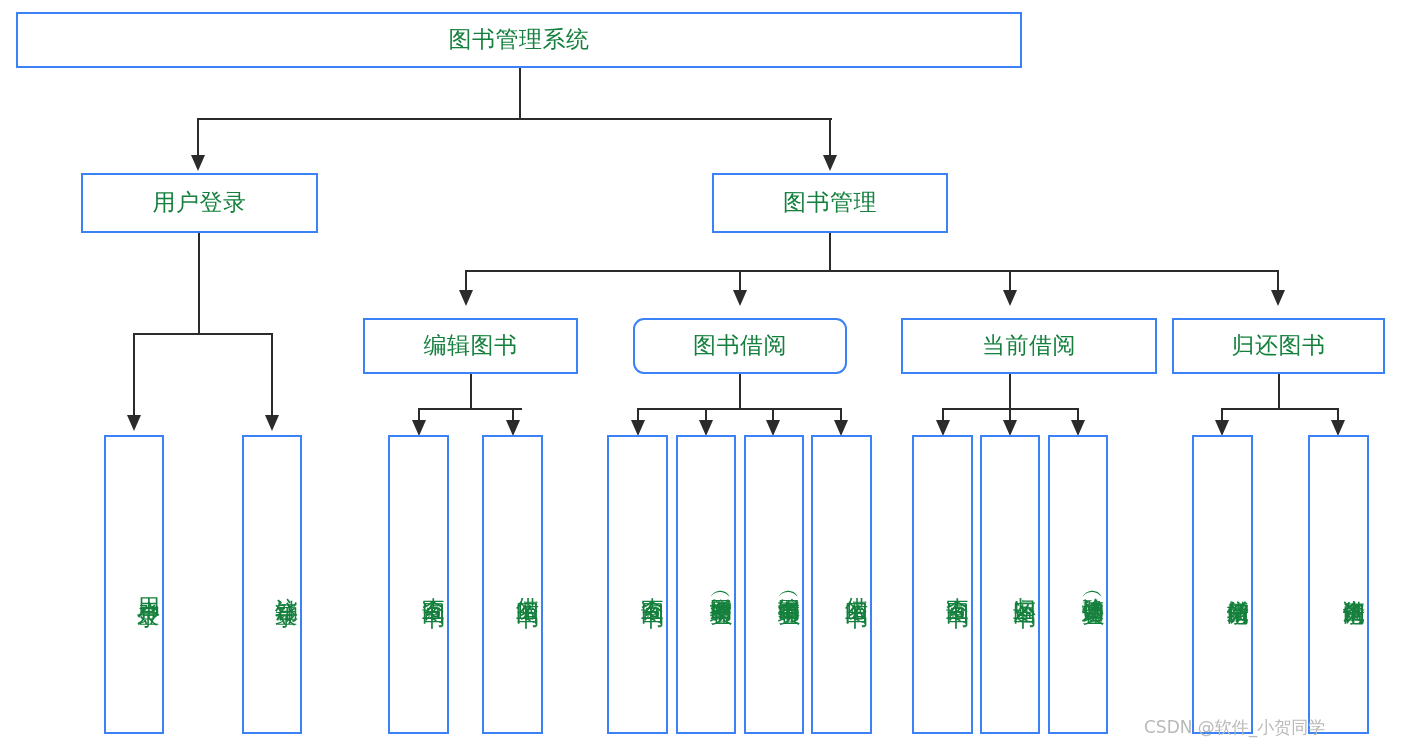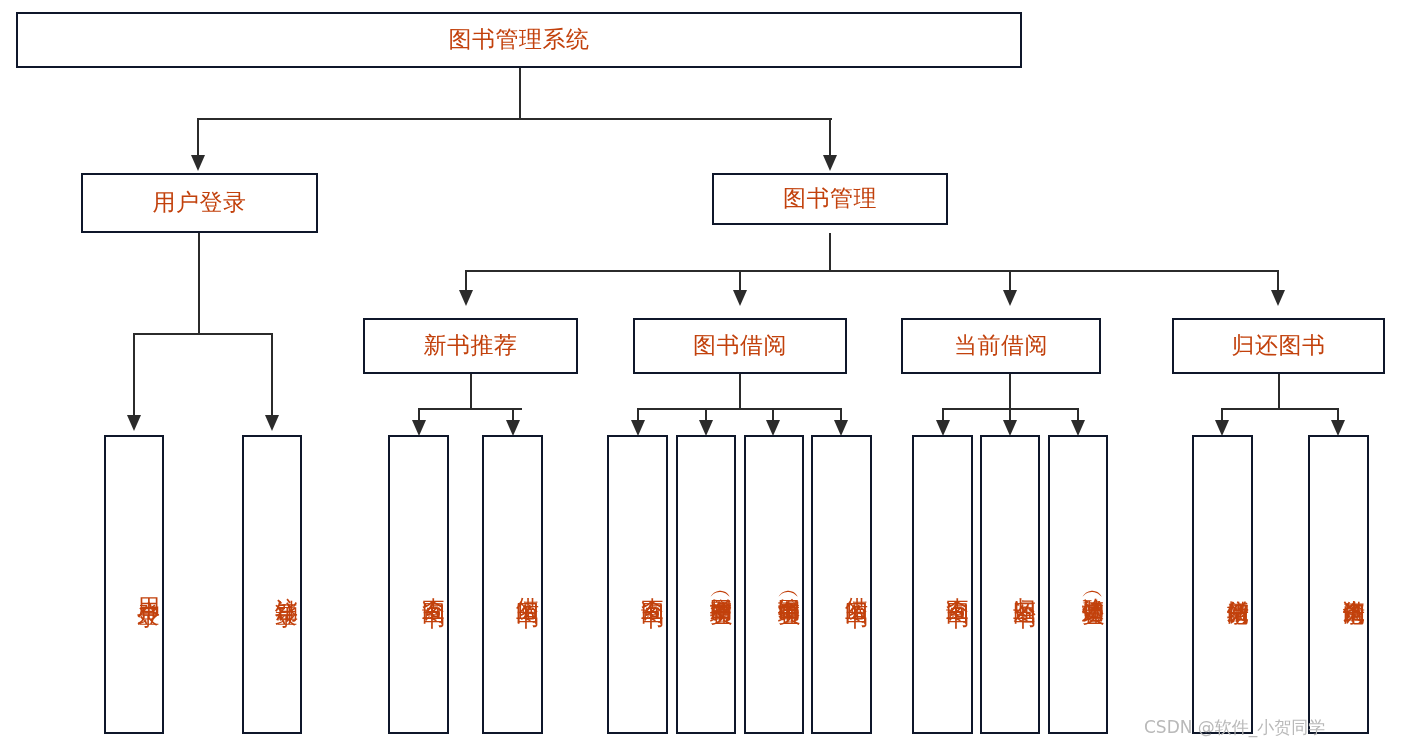--- a/index.html
+++ b/index.html
@@ -16,26 +16,26 @@
     width: 1405px;
     height: 747px;
     background: #ffffff;
     overflow: hidden;
   }
 
   
   .node {
     position: absolute;
     box-sizing: border-box;
-    border: 2px solid #0f172a;
+    border: 2px solid #3b82f6;
     background: #ffffff;
     display: flex;
     align-items: center;
     justify-content: center;
-    color: #c2410c;
+    color: #15803d;
     line-height: 1.18;
   }
   .node.h {                      
     font-size: 23px;
     letter-spacing: 0.5px;
   }
   .node.v {                      
     writing-mode: vertical-rl;
     text-orientation: upright;
     font-size: 23px;
@@ -86,21 +86,21 @@
   <div class="hline" style="left:197px;top:118px;width:635px;"></div>
   <div class="vline" style="left:197px;top:118px;height:39px;"></div>
   <div class="arrow" style="left:191px;top:155px;"></div>
   <div class="vline" style="left:829px;top:118px;height:39px;"></div>
   <div class="arrow" style="left:823px;top:155px;"></div>
 
   <div class="node h" style="left:81px;top:173px;width:237px;height:60px;">
     <span>用户登录</span>
   </div>
 
-  <div class="node h" style="left:712px;top:173px;width:236px;height:52px;">
+  <div class="node h" style="left:712px;top:173px;width:236px;height:60px;">
     <span>图书管理</span>
   </div>
 
   <div class="vline" style="left:198px;top:233px;height:101px;"></div>
   <div class="hline" style="left:133px;top:333px;width:139px;"></div>
   <div class="vline" style="left:133px;top:333px;height:84px;"></div>
   <div class="arrow" style="left:127px;top:415px;"></div>
   <div class="vline" style="left:271px;top:333px;height:84px;"></div>
   <div class="arrow" style="left:265px;top:415px;"></div>
 
@@ -109,26 +109,26 @@
   <div class="vline" style="left:465px;top:270px;height:22px;"></div>
   <div class="arrow" style="left:459px;top:290px;"></div>
   <div class="vline" style="left:739px;top:270px;height:22px;"></div>
   <div class="arrow" style="left:733px;top:290px;"></div>
   <div class="vline" style="left:1009px;top:270px;height:22px;"></div>
   <div class="arrow" style="left:1003px;top:290px;"></div>
   <div class="vline" style="left:1277px;top:270px;height:22px;"></div>
   <div class="arrow" style="left:1271px;top:290px;"></div>
 
   <div class="node h" style="left:363px;top:318px;width:215px;height:56px;">
-    <span>新书推荐</span>
-  </div>
-  <div class="node h" style="left:633px;top:318px;width:214px;height:56px;">
+    <span>编辑图书</span>
+  </div>
+  <div class="node h" style="left:633px;top:318px;width:214px;height:56px;border-radius:11px;">
     <span>图书借阅</span>
   </div>
-  <div class="node h" style="left:901px;top:318px;width:200px;height:56px;">
+  <div class="node h" style="left:901px;top:318px;width:256px;height:56px;">
     <span>当前借阅</span>
   </div>
   <div class="node h" style="left:1172px;top:318px;width:213px;height:56px;">
     <span>归还图书</span>
   </div>
 
   <div class="vline" style="left:470px;top:374px;height:35px;"></div>
   <div class="hline" style="left:418px;top:408px;width:104px;"></div>
   <div class="vline" style="left:418px;top:408px;height:14px;"></div>
   <div class="arrow" style="left:412px;top:420px;"></div>

